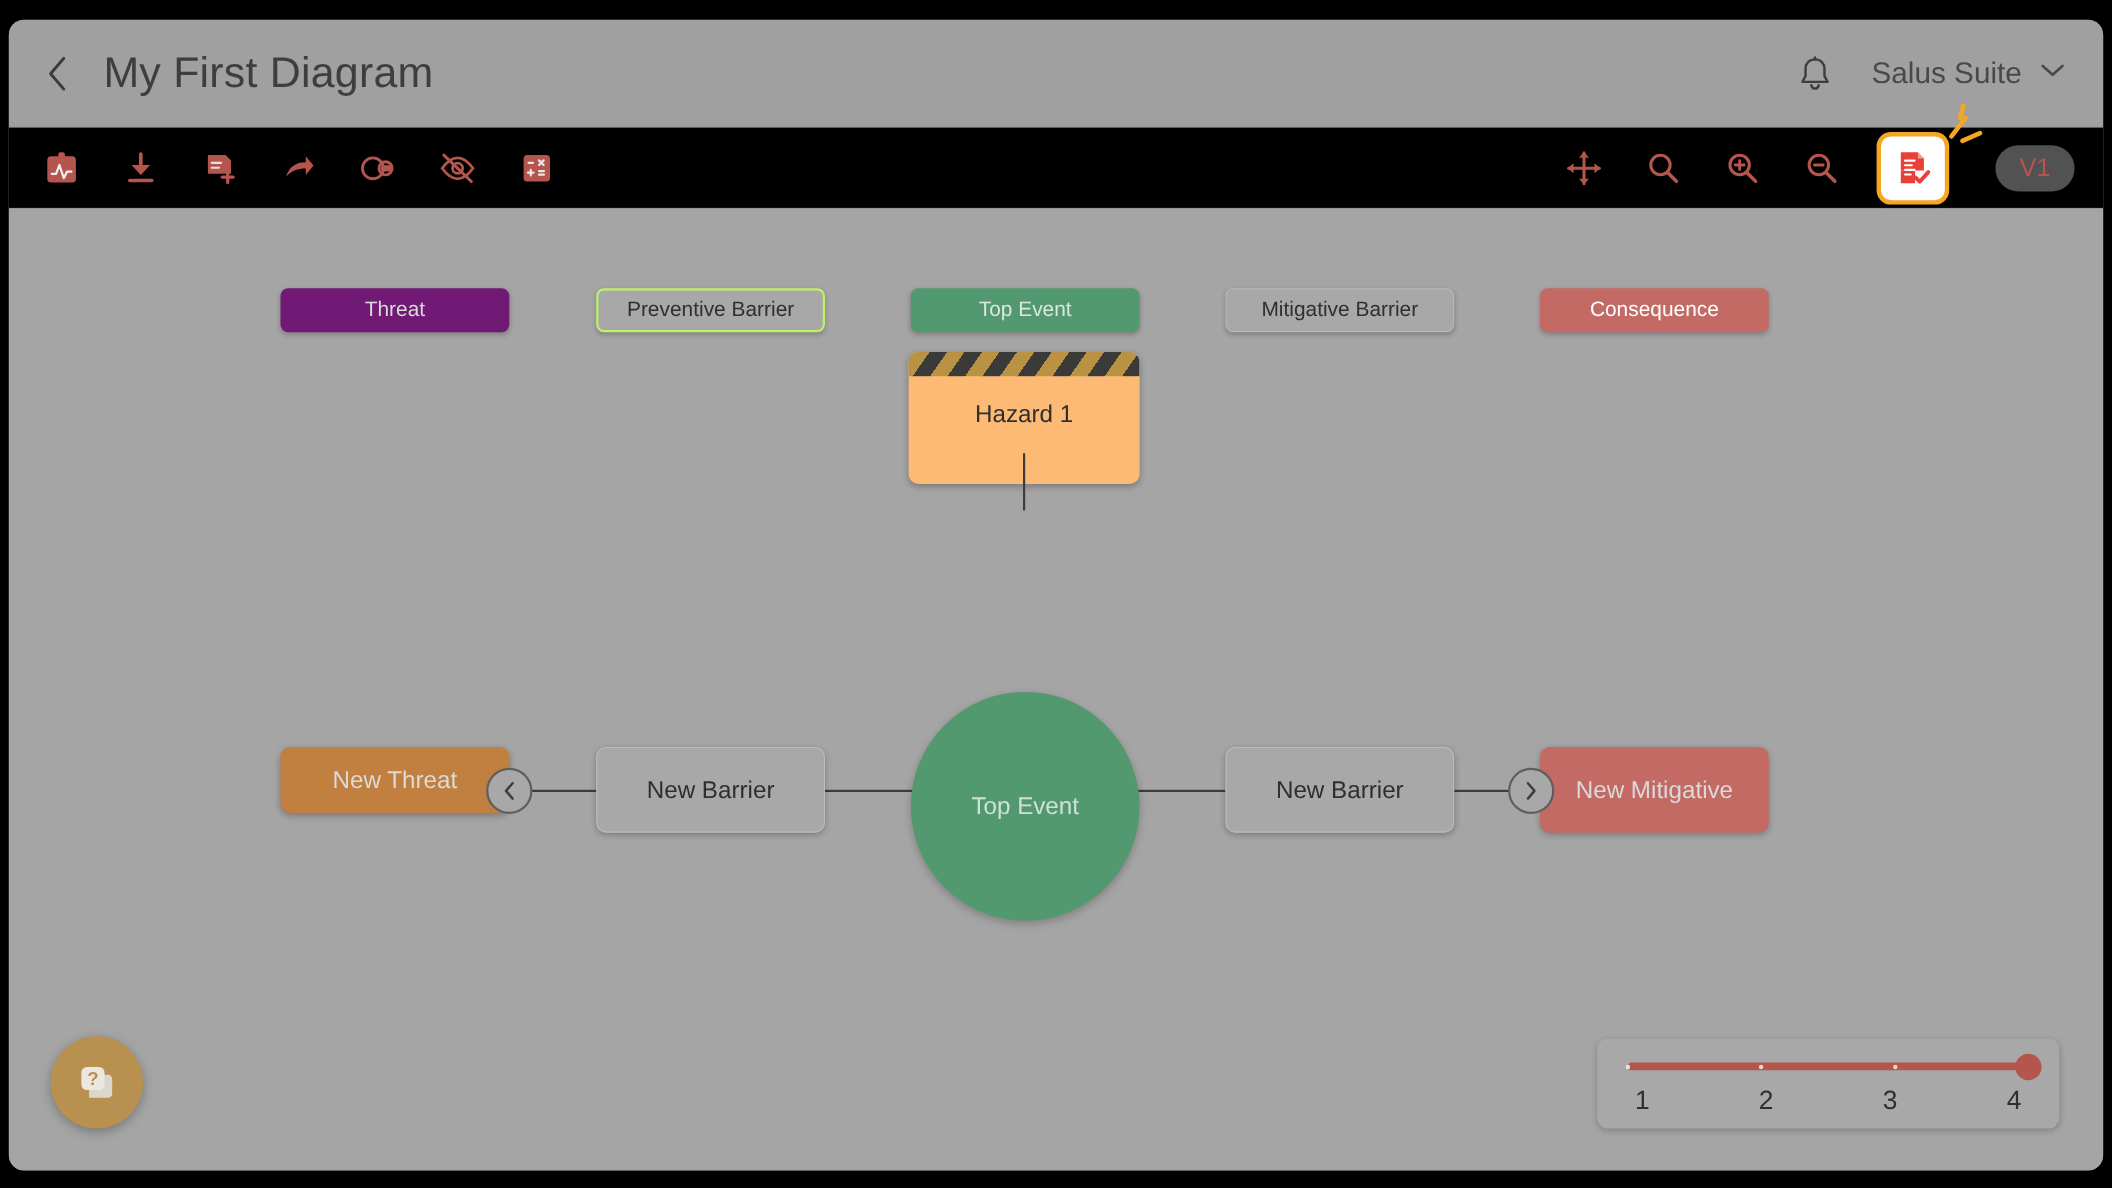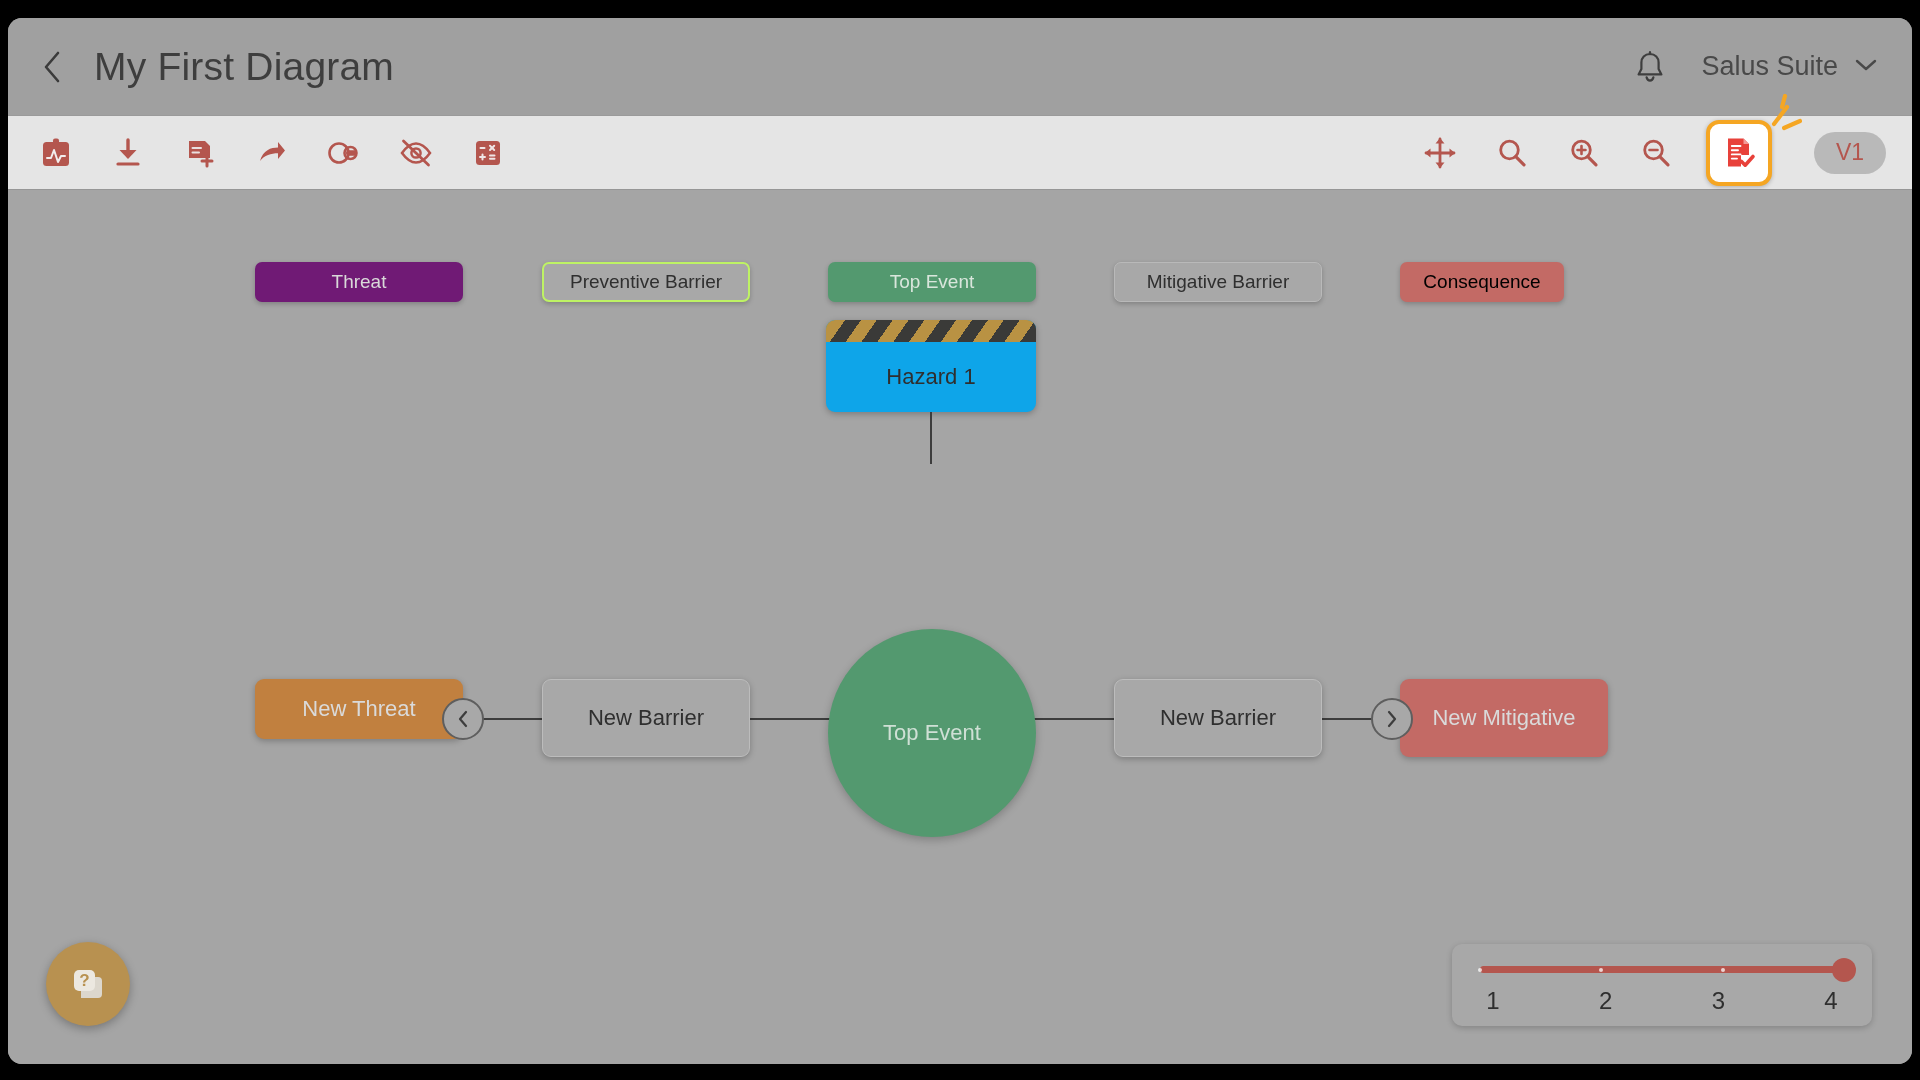--- a/index.html
+++ b/index.html
@@ -49,21 +49,21 @@
   #account-menu {
     display: flex; align-items: center; gap: 16px; cursor: pointer;
   }
   #account-name { font-size: 27px; color: #494949; }
   #account-caret svg { stroke: #494949; }
 
   
   #toolbar {
     position: absolute; left: 0; top: 98px;
     width: 100%; height: 74px;
-    background: #e5e5e5;
+    background: #000000;
     display: flex; align-items: center;
     border-bottom: 1px solid #969696;
   }
   #toolbar-left { display: flex; align-items: center; gap: 28px; margin-left: 26px; }
   #toolbar-right { display: flex; align-items: center; gap: 28px; margin-left: auto; margin-right: 26px; }
   .tool-btn {
     width: 44px; height: 44px;
     display: flex; align-items: center; justify-content: center;
     cursor: pointer;
   }
@@ -110,28 +110,28 @@
     border-radius: 7px;
     display: flex; align-items: center; justify-content: center;
     font-size: 19px;
     box-shadow: 0 2px 5px rgba(0,0,0,.22);
     cursor: pointer;
   }
   .chip-threat      { left: 247px; width: 208px; background:#701a75; color:#d9d9d9; }
   .chip-prevbarrier { left: 534px; width: 208px; background:#a8a8a8; color:#2f2f2f; border:2px solid #bef264; }
   .chip-topevent    { left: 820px; width: 208px; background:#53996f; color:#d9e6dc; }
   .chip-mitbarrier  { left:1106px; width: 208px; background:#a8a8a8; color:#2f2f2f; border:1px solid #b9b9b9; }
-  .chip-consequence { left:1392px; width: 164px; background:#c36a65; color:#000000; }
+  .chip-consequence { left:1392px; width: 208px; background:#c36a65; color:#ffffff; }
 
   
   #hazard-node {
     position: absolute; left: 818px; top: 130px;
-    width: 210px; height: 92px;
+    width: 210px; height: 120px;
     border-radius: 9px;
-    background: #0ea5e9;
+    background: #fdba74;
     box-shadow: 0 2px 6px rgba(0,0,0,.25);
     overflow: hidden; cursor: pointer;
   }
   #hazard-stripes {
     height: 22px; width: 100%;
     background-image: repeating-linear-gradient(
       -55deg, #3a3a38 0 13px, #b99243 13px 26px);
   }
   #hazard-label {
     height: 70px; display: flex; align-items: center; justify-content: center;

